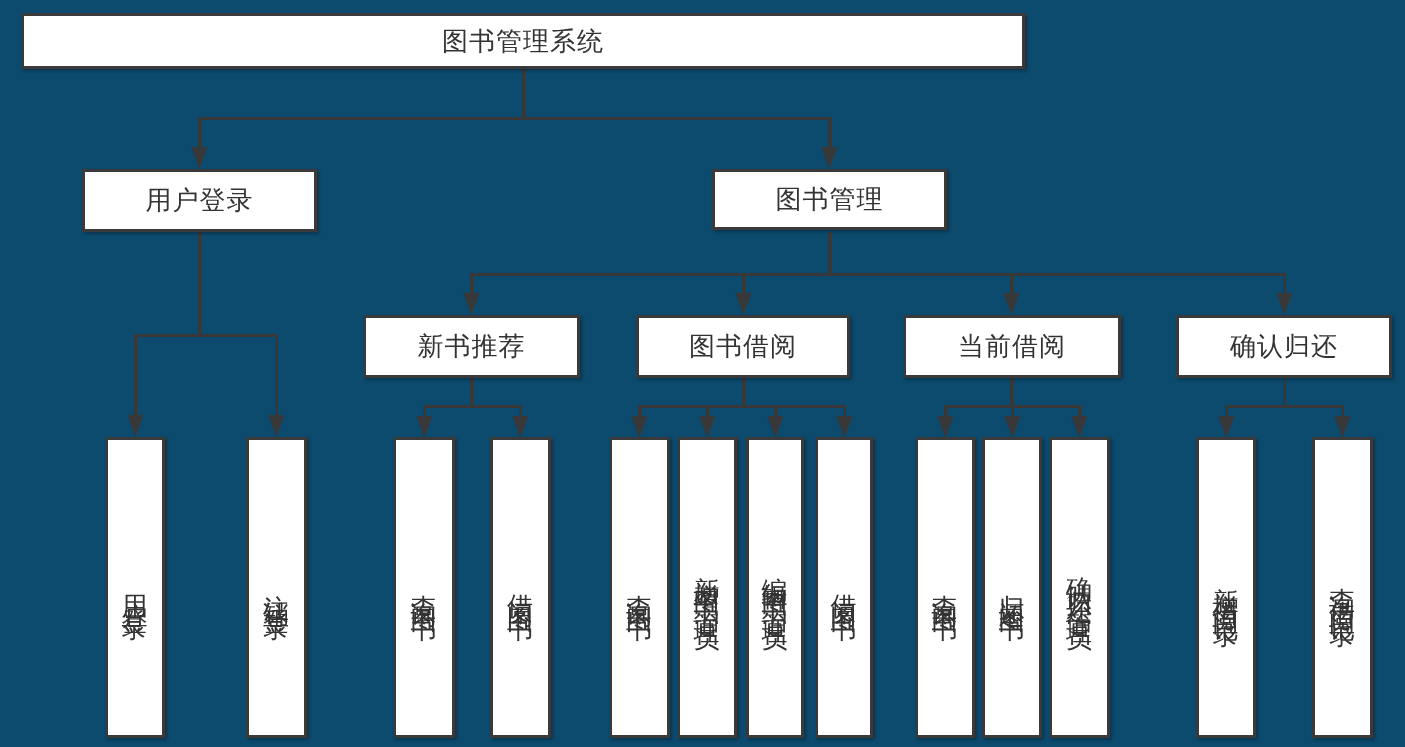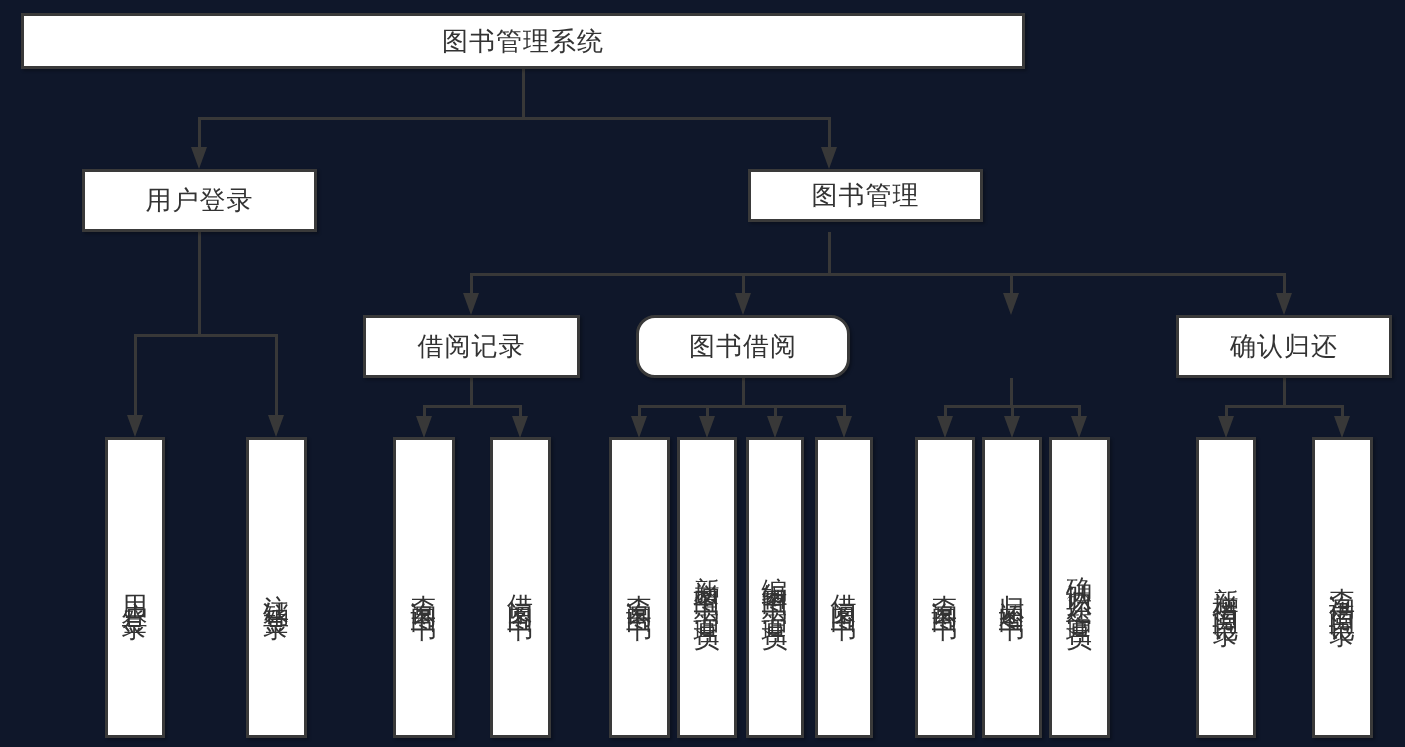--- a/index.html
+++ b/index.html
@@ -1,37 +1,37 @@
 <!DOCTYPE html>
 <html><head>
 <meta charset="utf-8">
 <title>图书管理系统</title>
 <style>
   html,body{margin:0;padding:0;background:#ffffff;}
   .canvas{
-    position:relative;width:1405px;height:747px;background:#0f172a;overflow:hidden;
+    position:relative;width:1405px;height:747px;background:#0c4a6e;overflow:hidden;
     font-family:"Liberation Sans","DejaVu Sans",sans-serif;color:#333333;
   }
   .node,.col{
     position:absolute;box-sizing:border-box;background:#ffffff;
     border:3px solid #3a3a3a;box-shadow:2px 2px 3px rgba(0,0,0,0.28);
     display:flex;align-items:center;justify-content:center;
   }
   .node{font-size:26px;letter-spacing:1px;}
   .col{top:437px;height:301px;}
   .col span{
     writing-mode:vertical-rl;text-orientation:mixed;
     font-size:26px;line-height:1;letter-spacing:7px;white-space:nowrap;
   }
   
   #n-root {left:21px;  top:13px;  width:1004px;height:56px;}
   #n-l2-0 {left:82px;  top:169px; width:235px; height:63px;}
-  #n-l2-1 {left:712px; top:169px; width:235px; height:53px;margin-left:36px;}
+  #n-l2-1 {left:712px; top:169px; width:235px; height:61px;}
   #n-l3-0 {left:363px; top:315px; width:217px; height:63px;}
-  #n-l3-1 {left:636px; top:315px; width:214px; height:63px;border-radius:19px;}
+  #n-l3-1 {left:636px; top:315px; width:214px; height:63px;}
   #n-l3-2 {left:903px; top:315px; width:218px; height:63px;}
   #n-l3-3 {left:1176px;top:315px; width:216px; height:63px;}
   
   #c-ul-0{left:105px;width:60px;}  #c-ul-1{left:246px;width:61px;}
   #c-nb-0{left:393px;width:62px;}  #c-nb-1{left:490px;width:61px;}
   #c-bb-0{left:609px;width:61px;}  #c-bb-1{left:677px;width:60px;}
   #c-bb-2{left:746px;width:58px;}  #c-bb-3{left:815px;width:58px;}
   #c-cb-0{left:915px;width:60px;}  #c-cb-1{left:982px;width:60px;}
   #c-cb-2{left:1049px;width:61px;}
   #c-br-0{left:1196px;width:60px;} #c-br-1{left:1312px;width:61px;}
@@ -109,24 +109,27 @@
   </div>
 
   <div class="node" id="n-l2-0">
     <span>用户登录</span>
   </div>
   <div class="node" id="n-l2-1">
     <span>图书管理</span>
   </div>
 
   <div class="node" id="n-l3-0">
-    <span>借阅记录</span>
+    <span>新书推荐</span>
   </div>
   <div class="node" id="n-l3-1">
     <span>图书借阅</span>
+  </div>
+  <div class="node" id="n-l3-2">
+    <span>当前借阅</span>
   </div>
   <div class="node" id="n-l3-3">
     <span>确认归还</span>
   </div>
 
   <div class="col" id="c-ul-0">
     <span>用户登录</span>
   </div>
   <div class="col" id="c-ul-1">
     <span>注销登录</span>

